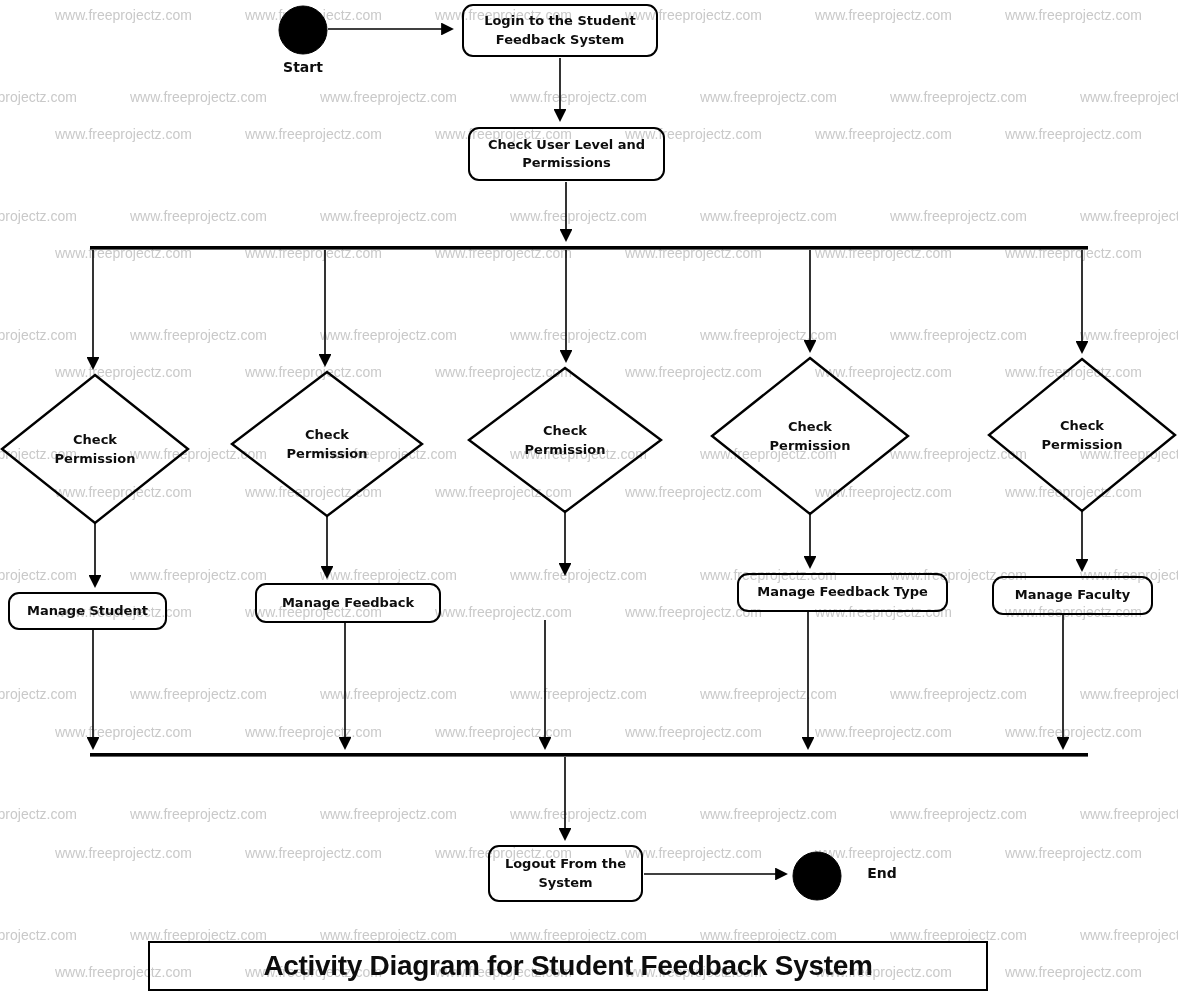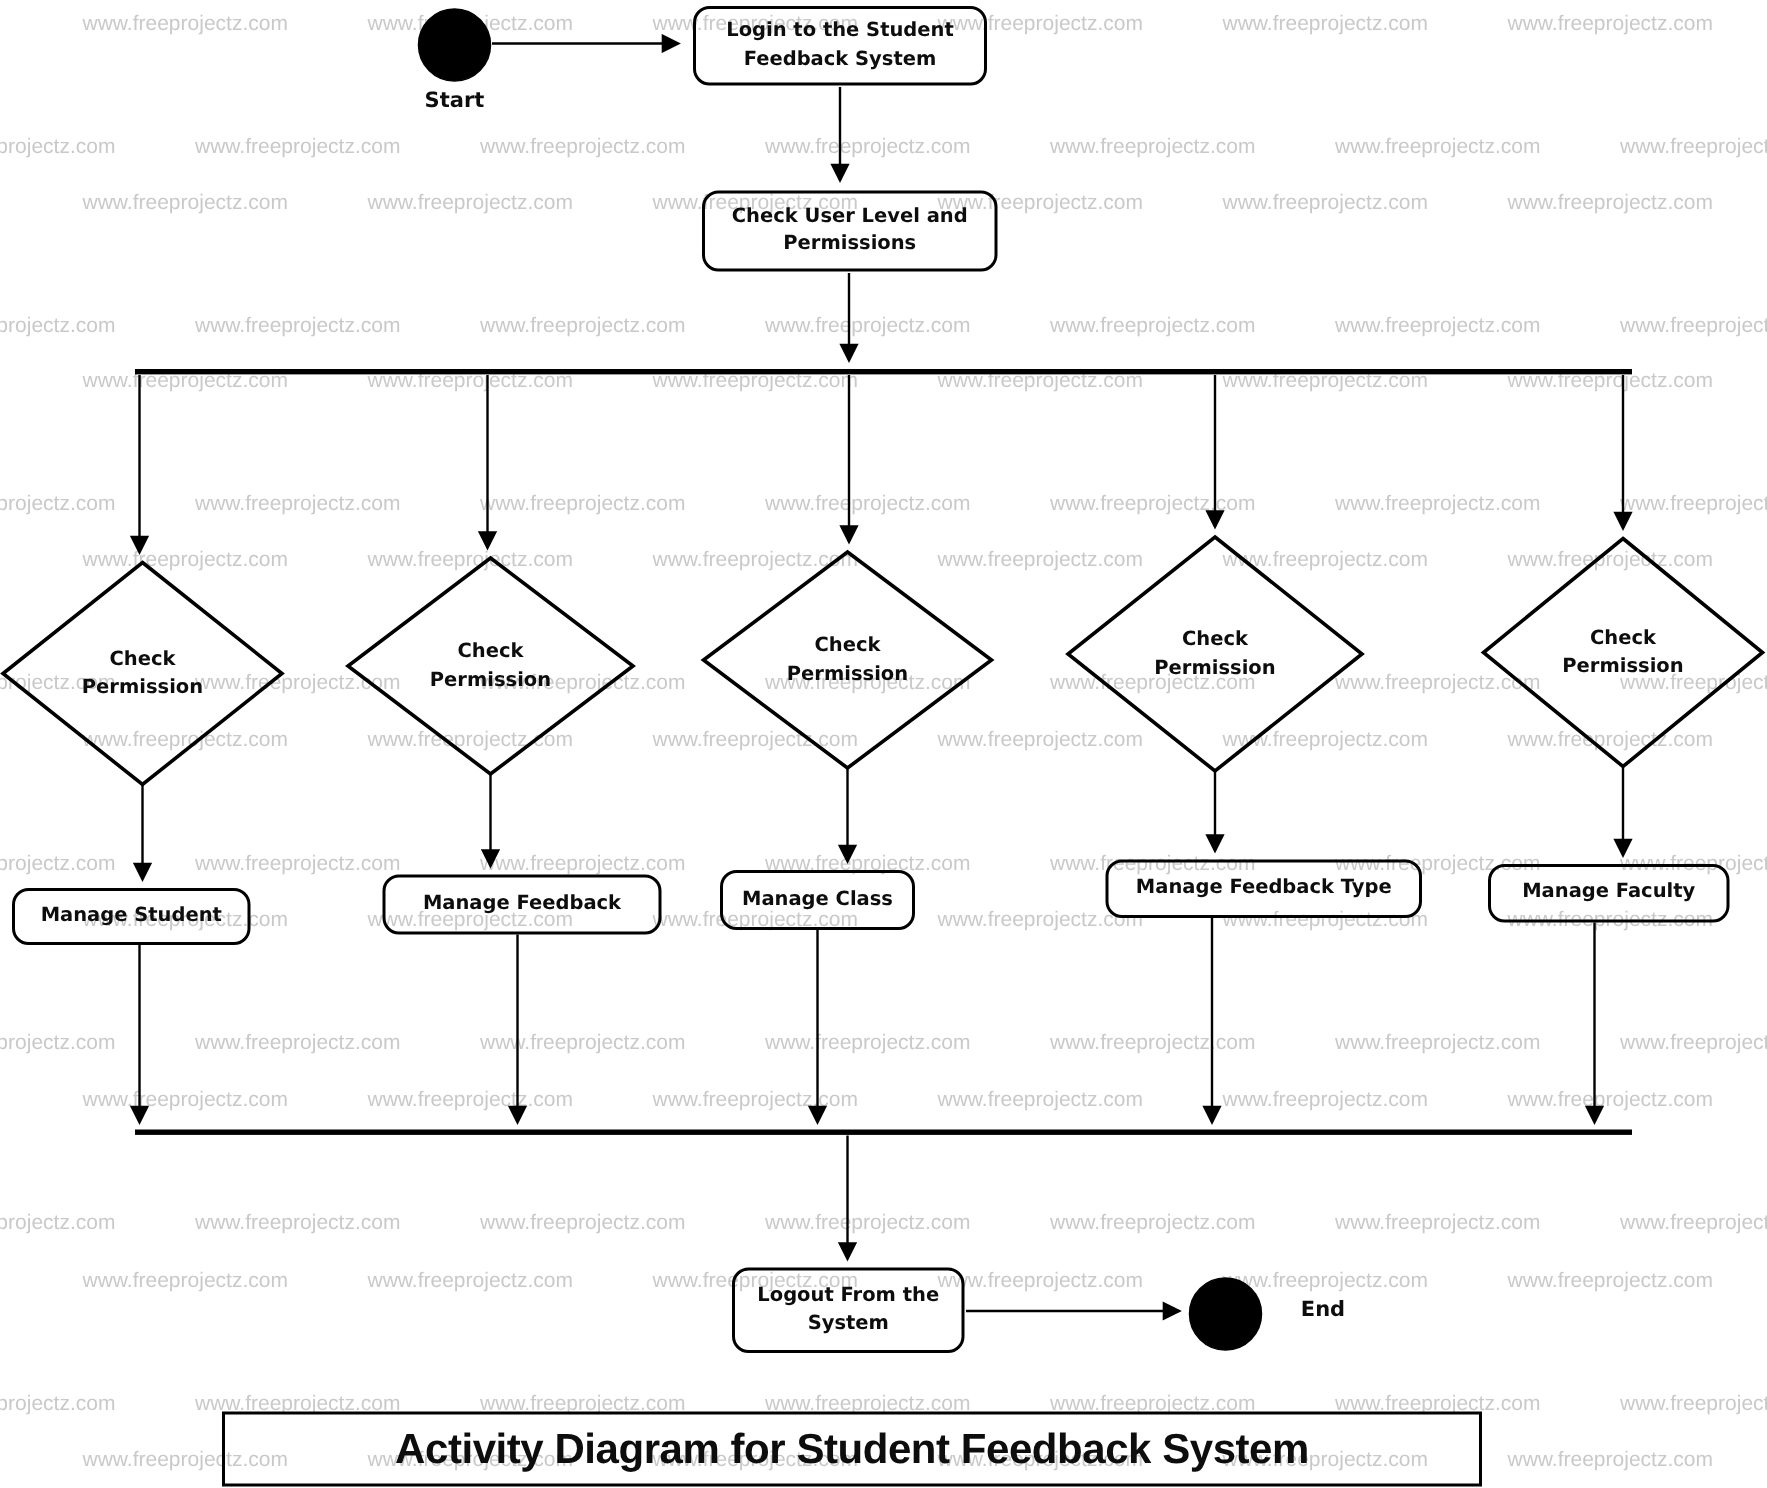--- a/index.html
+++ b/index.html
@@ -256,21 +256,20 @@
   <div class="act-box" style="left:462px; top:4px; width:196px; height:53px;">Login to the Student Feedback System</div>
 
   <div class="dec-label" style="left:45px;  top:413px; width:100px; height:72px;">Check Permission</div>
   <div class="dec-label" style="left:277px; top:408px; width:100px; height:72px;">Check Permission</div>
   <div class="dec-label" style="left:515px; top:404px; width:100px; height:72px;">Check Permission</div>
   <div class="dec-label" style="left:760px; top:400px; width:100px; height:72px;">Check Permission</div>
   <div class="dec-label" style="left:1032px; top:399px; width:100px; height:72px;">Check Permission</div>
 
   <div class="act-box" style="left:8px;   top:592px; width:159px; height:38px;">Manage Student</div>
   <div class="act-box" style="left:255px; top:583px; width:186px; height:40px;">Manage Feedback</div>
-  <div class="act-box" style="left:480px; top:580px; width:130px; height:40px;">Manage Class</div>
   <div class="act-box" style="left:737px; top:573px; width:211px; height:39px;">Manage Feedback Type</div>
   <div class="act-box" style="left:992px; top:576px; width:161px; height:39px;">Manage Faculty</div>
 
   <div class="act-box" style="left:488px; top:845px; width:155px; height:57px;">Logout From the System</div>
 
   <div class="title-box" style="left:148px; top:941px; width:840px; height:50px;">Activity Diagram for Student Feedback System</div>
 
 </div>
 
 </body></html>

